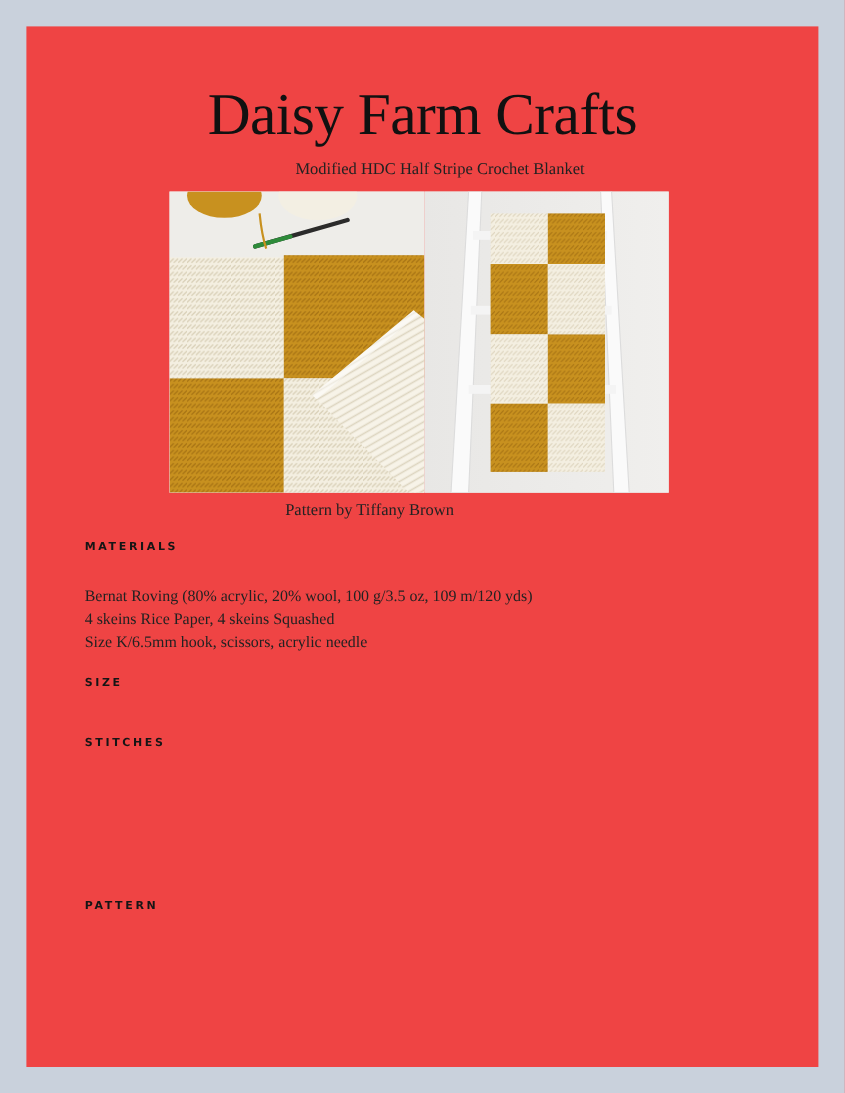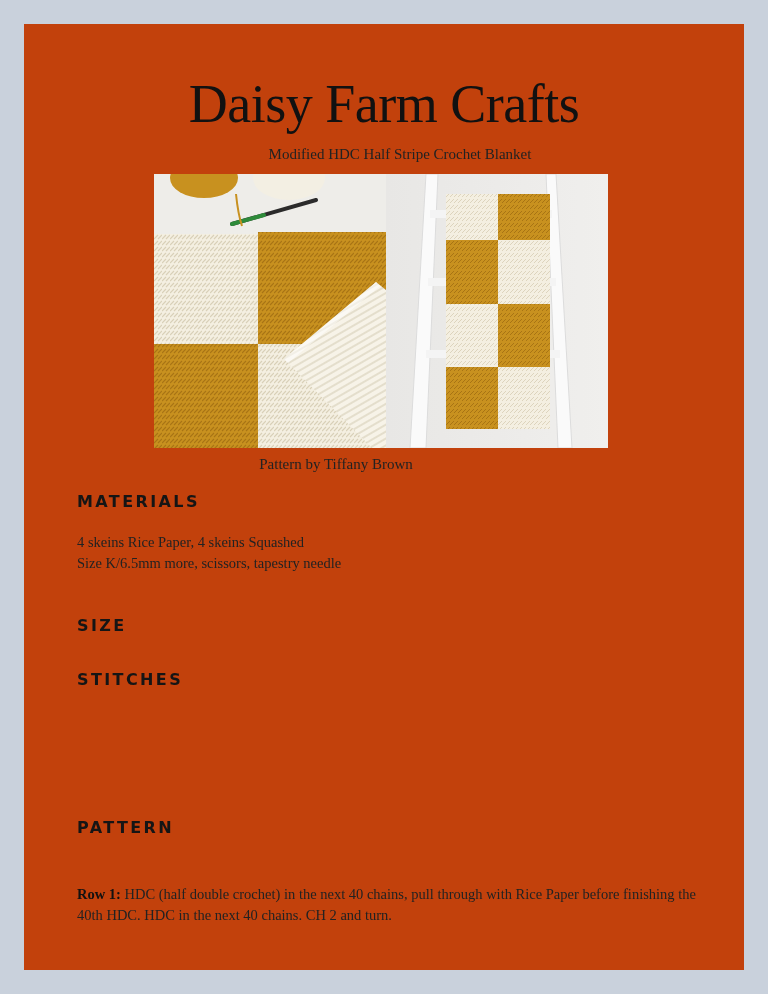--- a/index.html
+++ b/index.html
@@ -8,21 +8,21 @@
     background: #c9d1dc;
     position: relative;
     overflow: hidden;
     font-family: "Liberation Serif", serif;
     color: #1a1a1a;
   }
   .page {
     position: absolute;
     left: 24px; top: 24px;
     width: 720px; height: 946px;
-    background: #c2410c;
+    background: #ef4444;
   }
   .brand {
     position: absolute;
     left: 0; width: 720px; top: 50px;
     text-align: center;
     font-family: "Liberation Serif", serif;
     font-size: 54px;
     letter-spacing: -0.5px;
     color: #111;
     line-height: 60px;
@@ -48,21 +48,21 @@
     left: 0; width: 624px; top: 432px;
     text-align: center;
     font-size: 15px;
     color: #222;
   }
   .h {
     position: absolute;
     left: 53px;
     font-family: "DejaVu Sans", sans-serif;
     font-weight: bold;
-    font-size: 16px;
+    font-size: 10px;
     letter-spacing: 2.4px;
     color: #151515;
   }
   .p {
     position: absolute;
     left: 53px;
     width: 620px;
     font-size: 14.5px;
     line-height: 21px;
     color: #222;
@@ -147,24 +147,24 @@
         <rect x="60" y="193" width="52" height="62" fill="url(#qm)"></rect>
         <rect x="112" y="193" width="52" height="62" fill="url(#qc)"></rect>
       </svg>
     </div>
   </div>
 
   <div class="credit">Pattern by Tiffany Brown</div>
 
   <div class="h" style="top:468px;">MATERIALS</div>
   <div class="p" style="top:508px;">
+    <div>Bernat Roving (80% acrylic, 20% wool, 100 g/3.5 oz, 109 m/120 yds)</div>
     <div>4 skeins Rice Paper, 4 skeins Squashed</div>
-    <div>Size K/6.5mm more, scissors, tapestry needle</div>
+    <div>Size K/6.5mm hook, scissors, acrylic needle</div>
   </div>
 
   <div class="h" style="top:592px;">SIZE</div>
 
   <div class="h" style="top:646px;">STITCHES</div>
 
   <div class="h" style="top:778px;margin-top:16px;">PATTERN</div>
-  <div class="p" style="top:860px;"><b>Row 1:</b><span> HDC (half double crochet) in the next 40 chains, pull through with Rice Paper before finishing the 40th HDC. HDC in the next 40 chains. CH 2 and turn.</span></div>
 
 </div>
 
 </body></html>

